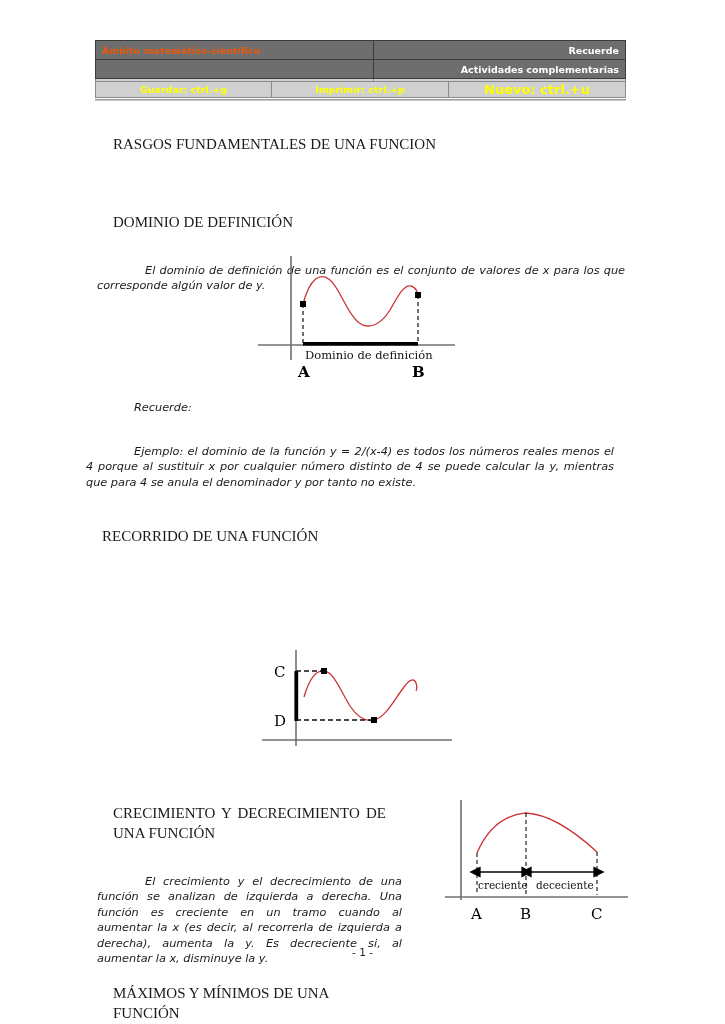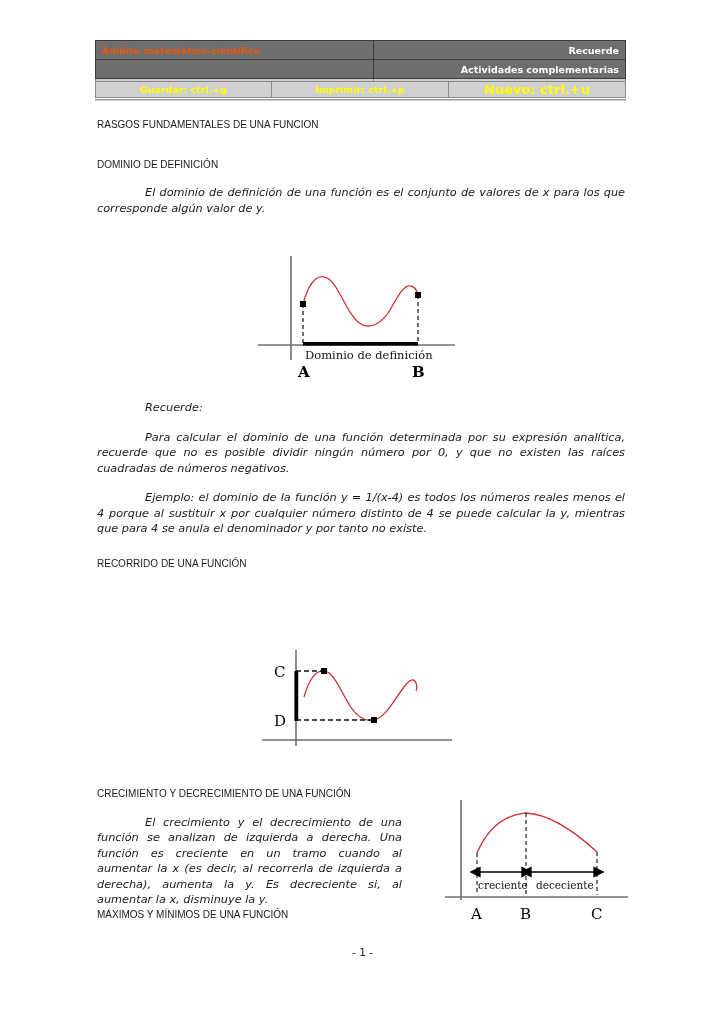--- a/index.html
+++ b/index.html
@@ -68,24 +68,24 @@
   }
 
   
   .doc {
     position: absolute;
     left: 97px;
     top: 118px;
     width: 528px;
   }
   .h-sec {
-    font-size: 10px;
+    font-size: 15px;
     line-height: 1.35;
-    margin: 0;
-    font-family: Liberation Sans, sans-serif;
+    margin: 16px;
+    font-family: Liberation Serif, serif;
   }
   p.para {
     font-size: 11.3px;
     line-height: 1.38;
     margin: 0;
     text-align: justify;
     text-indent: 48px;
     font-family: "DejaVu Sans", sans-serif;
     font-style: italic;
   }
@@ -188,26 +188,25 @@
 
     <rect x="45" y="86" width="115" height="3.6" fill="#000"></rect>
 
     <text class="serif" x="47" y="103" font-size="11.5" fill="#111">Dominio de definición</text>
 
     <text class="serif" x="40" y="121" font-size="15" font-weight="bold" fill="#000">A</text>
     <text class="serif" x="154" y="121" font-size="15" font-weight="bold" fill="#000">B</text>
   </svg>
 </div>
 
-<div style="position:absolute;left:97px;top:400px;width:528px;">
+<div style="position:absolute;left:86px;top:400px;width:528px;">
   <p class="para">Recuerde:</p>
   <div class="sp-14"></div>
-  <p class="para">Para calcular el dominio de una función determinada por su expresión analítica, recuerde que no es posible dividir ningún número por 0, y que no existen las raíces cuadradas de números negativos.</p>
-  <div class="sp-14"></div>
-  <p class="para">Ejemplo: el dominio de la función y = 1/(x-4) es todos los números reales menos el 4 porque al sustituir x por cualquier número distinto de 4 se puede calcular la y, mientras que para 4 se anula el denominador y por tanto no existe.</p>
+  <div class="sp-14"></div>
+  <p class="para">Ejemplo: el dominio de la función y = 2/(x-4) es todos los números reales menos el 4 porque al sustituir x por cualquier número distinto de 4 se puede calcular la y, mientras que para 4 se anula el denominador y por tanto no existe.</p>
   <div class="sp-20"></div>
   <div class="h-sec">RECORRIDO DE UNA FUNCIÓN</div>
   <div class="sp-14"></div>
 </div>
 
 <div class="fig" id="fig-recorrido">
   <svg width="200" height="105" viewBox="0 0 200 105">
 
     <line x1="34" y1="0" x2="34" y2="96" stroke="#6f6f6f" stroke-width="1.6"></line>
 

